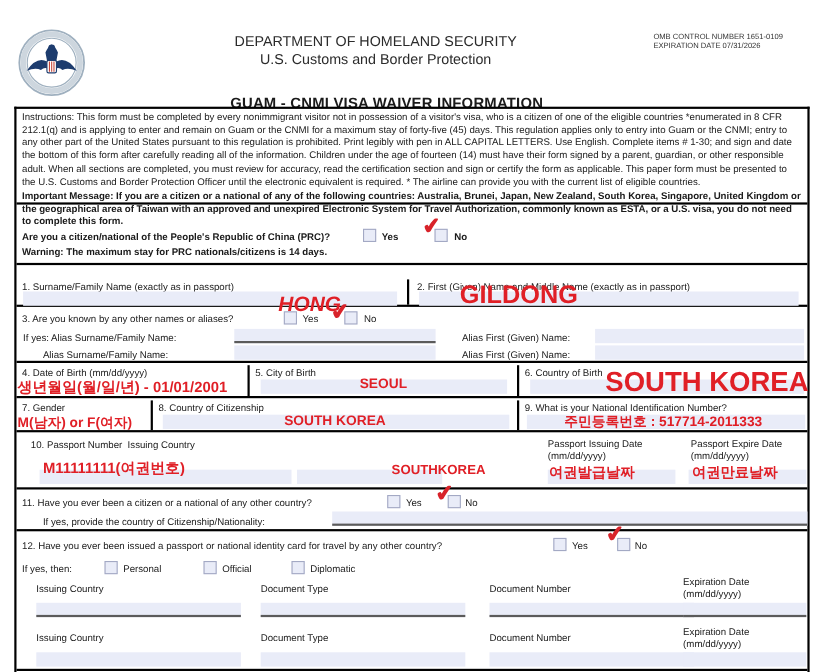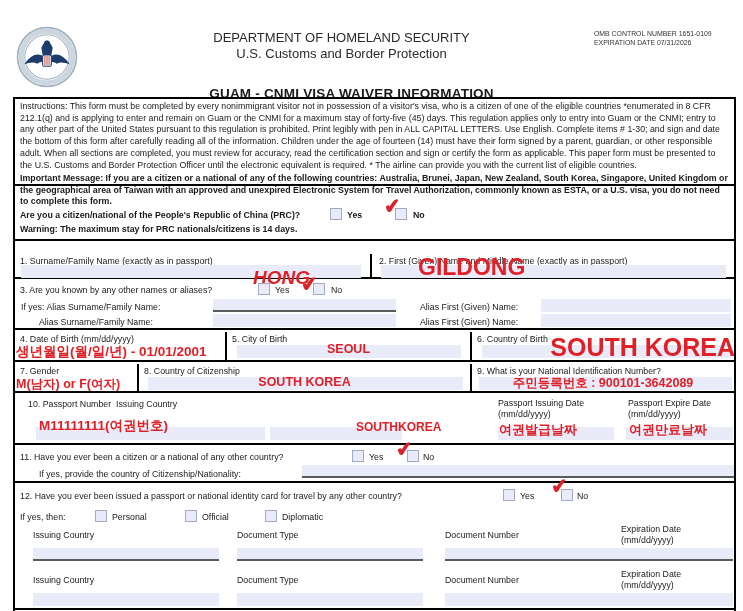--- a/index.html
+++ b/index.html
@@ -130,21 +130,21 @@
         <span class="red" style="left:1px; top:12px; font-size:12.5px;">M(남자) or F(여자)</span>
       </div>
       <div class="cell vline" style="left:124px; width:333px;">
         <span class="lbl" style="left:5px; top:2px;">8. Country of Citizenship</span>
         <div class="box" style="left:9px; width:315px; top:13px;"></div>
         <span class="red" style="left:0; width:100%; text-align:center; top:11px; font-size:12.5px;">SOUTH KOREA</span>
       </div>
       <div class="cell" style="left:457px; right:0;">
         <span class="lbl" style="left:5px; top:2px;">9. What is your National Identification Number?</span>
         <div class="box" style="left:7px; width:253px; top:13px;"></div>
-        <span class="red" style="left:0; width:100%; text-align:center; top:11px; font-size:12.5px;">주민등록번호 : 900101-3642089</span>
+        <span class="red" style="left:0; width:100%; text-align:center; top:11px; font-size:12.5px;">주민등록번호 : 517714-2011333</span>
       </div>
     </div>
 
     <div class="sec" style="top:296px; height:50px;">
       <span class="lbl" style="left:13px; top:4px;">10. Passport Number</span>
       <span class="lbl" style="left:101px; top:4px;">Issuing Country</span>
       <div class="lbl wraplbl" style="left:483px; top:3px; width:92px;">Passport Issuing Date (mm/dd/yyyy)</div>
       <div class="lbl wraplbl" style="left:613px; top:3px; width:96px;">Passport Expire Date (mm/dd/yyyy)</div>
 
       <div class="box" style="left:21px; width:229px; top:32px;"></div>

